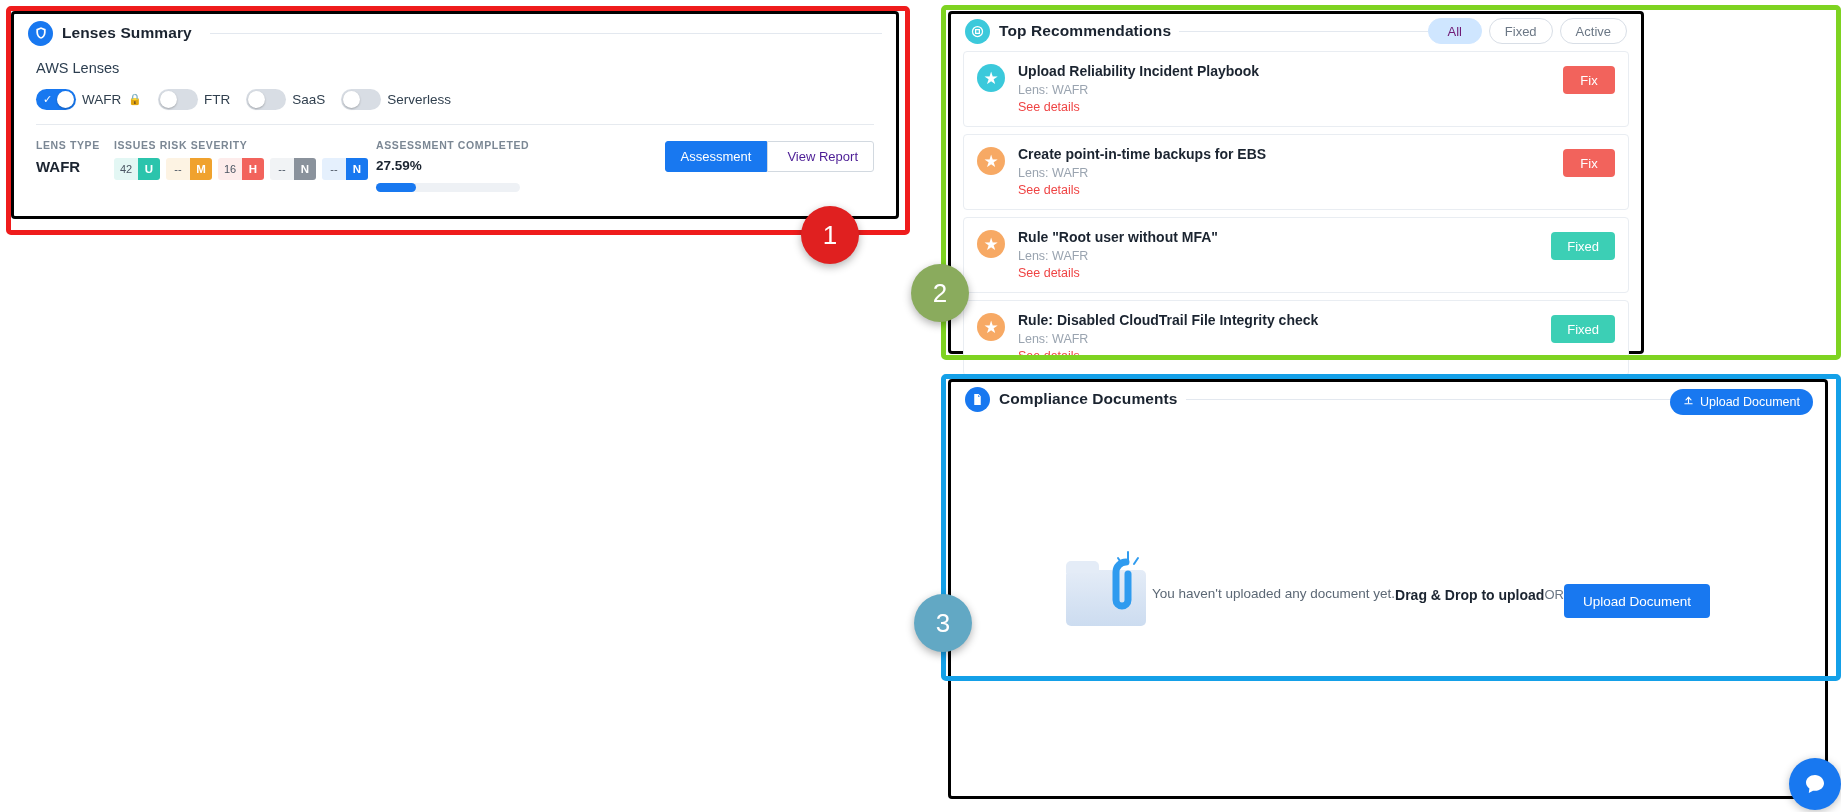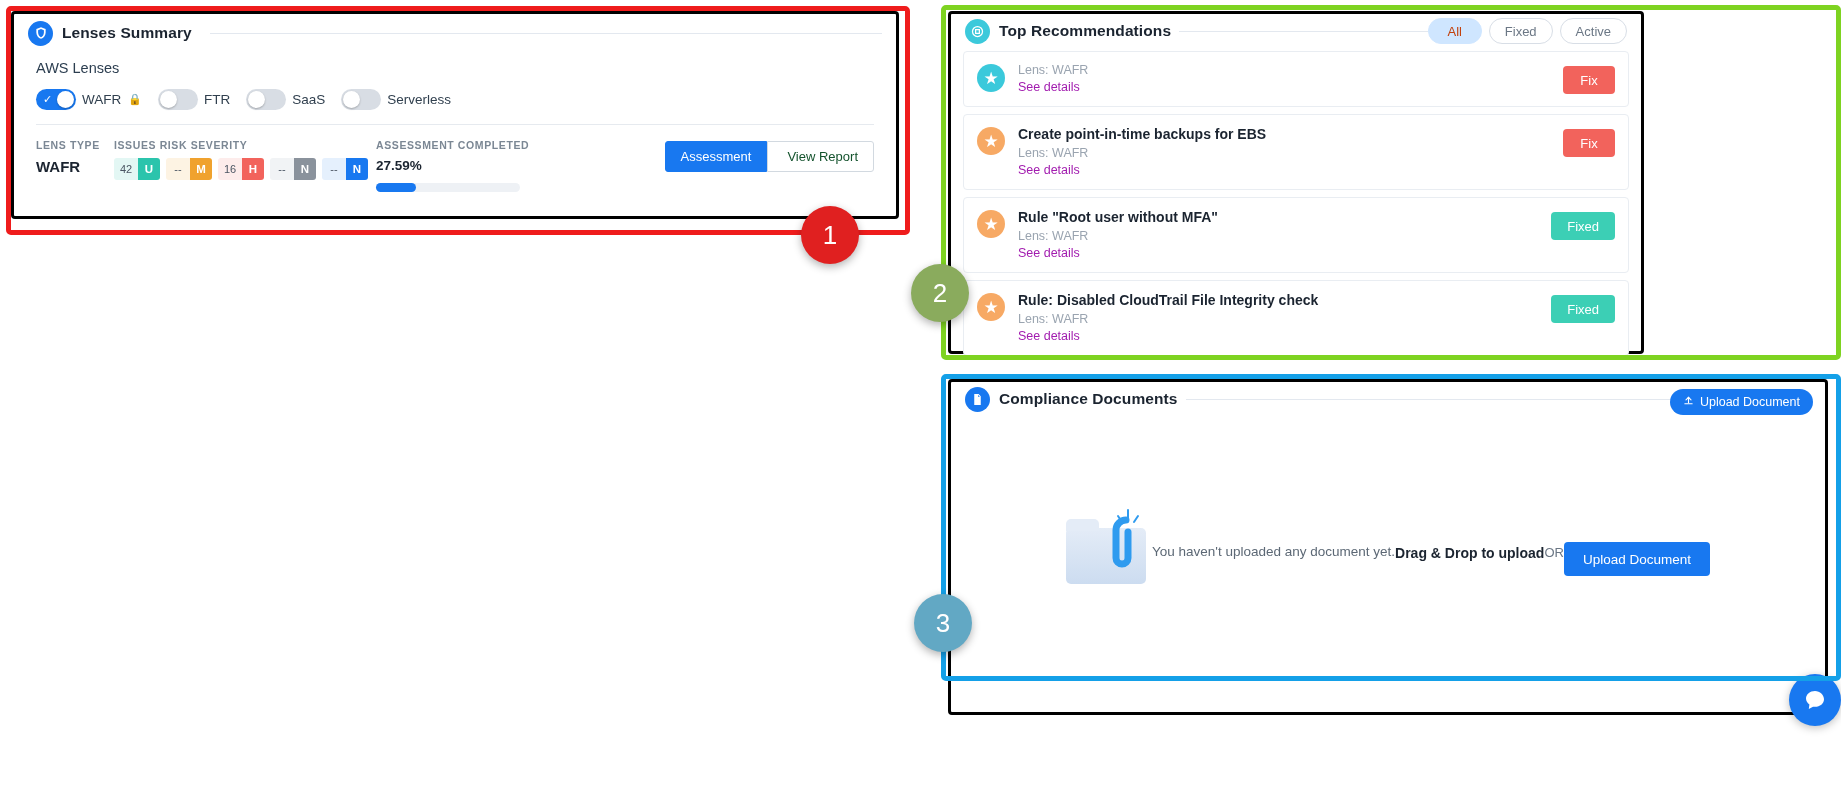--- a/index.html
+++ b/index.html
@@ -104,59 +104,59 @@
   .pct-val { font-size: 13.5px; font-weight: bold; color: #1b2430; margin-bottom: 10px; }
   .bar-track { width: 144px; height: 9px; border-radius: 5px; background: #eef1f5; }
   .bar-fill { height: 9px; border-radius: 5px; background: #1878f0; }
   .btn-group { margin-left: auto; display: flex; gap: 0; padding-top: 2px; }
   .btn {
     font-size: 13px; height: 31px; padding: 0 15px;
     display: flex; align-items: center; justify-content: center;
     border: 1px solid transparent; cursor: pointer; white-space: nowrap;
   }
   .btn-primary { background: #1878f0; color: #fff; border-color:#1878f0; border-radius: 3px 0 0 3px; }
-  .btn-ghost { background: #fff; color: #14532d; border-color: #d2d9e0; border-radius: 0 3px 3px 0; padding-left: 19px; }
+  .btn-ghost { background: #fff; color: #4c1d95; border-color: #d2d9e0; border-radius: 0 3px 3px 0; padding-left: 19px; }
 
   
   #panel2 { left: 948px; top: 11px; width: 696px; height: 343px; }
   .pills { margin-left: auto; display: flex; gap: 7px; z-index: 2; background:#fff; }
   .pill {
     height: 26px; min-width: 54px; padding: 0 15px; border-radius: 14px;
     border: 1px solid #d8dee6; background: #fff; color: #6b7785;
     font-size: 13px; display: flex; align-items: center; justify-content: center;
     cursor: pointer; white-space: nowrap;
   }
-  .pill.active { background: #cfe6ff; border-color: #cfe6ff; color: #c2410c; }
+  .pill.active { background: #cfe6ff; border-color: #cfe6ff; color: #701a75; }
   .rec-list { padding: 3px 12px 0 12px; }
   .rec-row {
     display: flex; align-items: flex-start; gap: 13px;
     border: 1px solid #e9edf2; border-radius: 4px;
     padding: 11px 13px 12px 13px; margin-bottom: 7px;
     background: #fff;
   }
   .star-badge {
     width: 28px; height: 28px; border-radius: 50%;
     display: flex; align-items: center; justify-content: center;
     flex: 0 0 auto; color: #fff; font-size: 17px; margin-top: 1px;
   }
   .rec-txt { flex: 1; min-width: 0; }
   .rec-title { font-size: 14px; font-weight: bold; color: #1b2430; margin-bottom: 4px; }
   .rec-lens { font-size: 12.5px; color: #9aa4b0; margin-bottom: 3px; }
-  .rec-link { font-size: 12.5px; color: #a21caf; cursor: pointer; }
+  .rec-link { font-size: 12.5px; color: #ef4444; cursor: pointer; }
   .act-btn {
     height: 28px; min-width: 52px; padding: 0 16px; border-radius: 4px;
     display: flex; align-items: center; justify-content: center;
     font-size: 13px; color: #fff; cursor: pointer; flex: 0 0 auto;
     margin-top: 3px; white-space: nowrap;
   }
   .act-fix { background: #f2635c; }
   .act-fixed { background: #3ccfb5; }
 
   
-  #panel3 { left: 948px; top: 379px; width: 880px; height: 336px; }
+  #panel3 { left: 948px; top: 379px; width: 880px; height: 420px; }
   .upload-hdr-btn {
     position: absolute; right: 12px; top: 7px;
     height: 26px; padding: 0 13px; border-radius: 14px;
     background: #1878f0; color: #fff; font-size: 12.5px;
     display: flex; align-items: center; gap: 6px; cursor: pointer;
     white-space: nowrap; z-index: 3;
   }
   .empty-wrap {
     height: calc(100% - 36px);
     display: flex; flex-direction: row;
@@ -320,20 +320,21 @@
       <div class="pills" id="rec-filters">
           <div class="pill active">All</div>
           <div class="pill">Fixed</div>
           <div class="pill">Active</div>
         </div>
     </div>
     <div class="rec-list" id="rec-list">
         <div class="rec-row">
           <div class="star-badge" style="background: rgb(59, 201, 219);">★</div>
           <div class="rec-txt">
+            <div class="rec-title">Upload Reliability Incident Playbook</div>
             <div class="rec-lens">Lens: WAFR</div>
             <div class="rec-link">See details</div>
           </div>
           <div class="act-btn act-fix">Fix</div>
         </div>
         <div class="rec-row">
           <div class="star-badge" style="background: rgb(247, 169, 100);">★</div>
           <div class="rec-txt">
             <div class="rec-title">Create point-in-time backups for EBS</div>
             <div class="rec-lens">Lens: WAFR</div>

